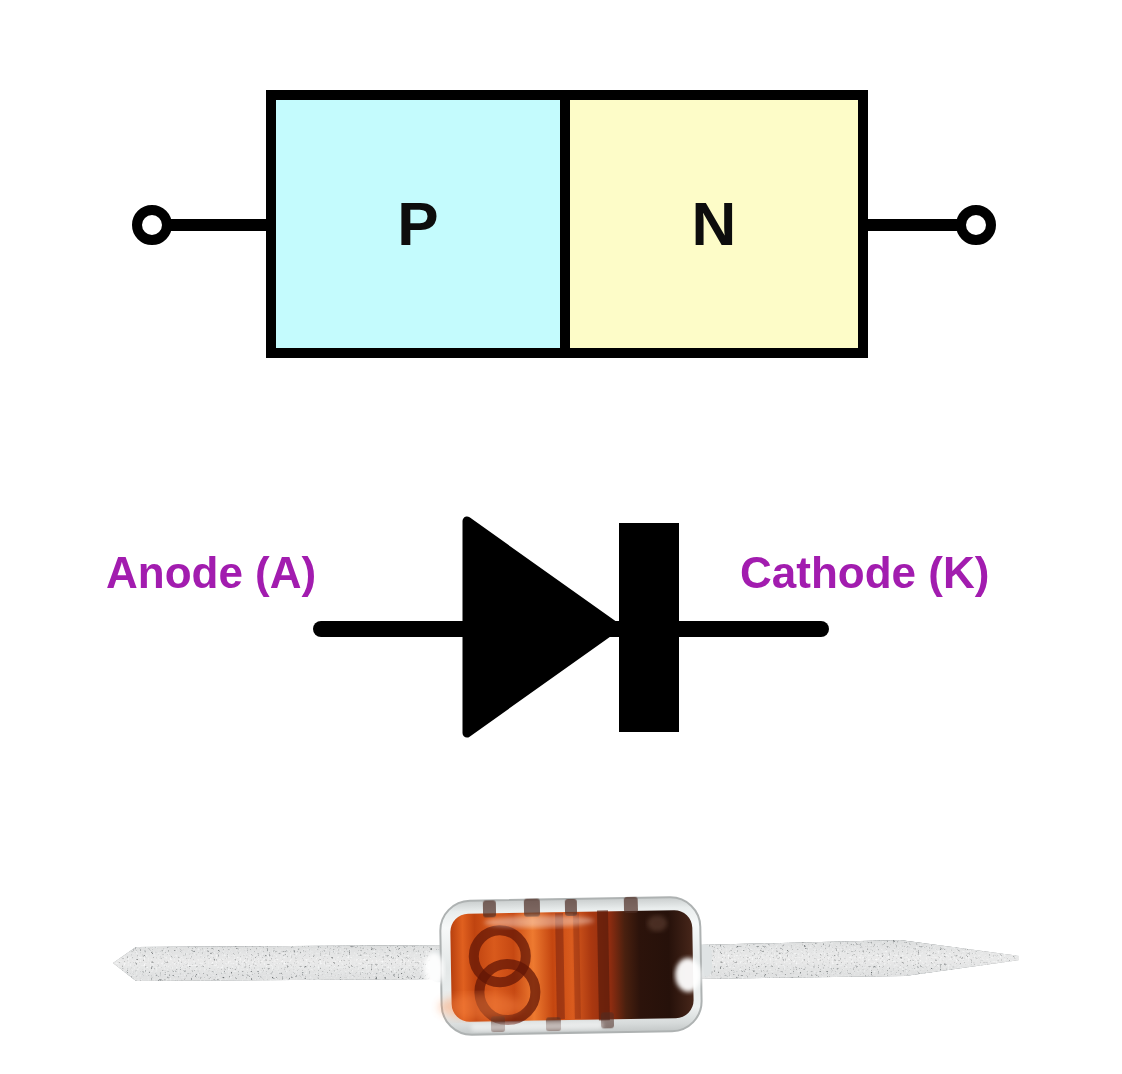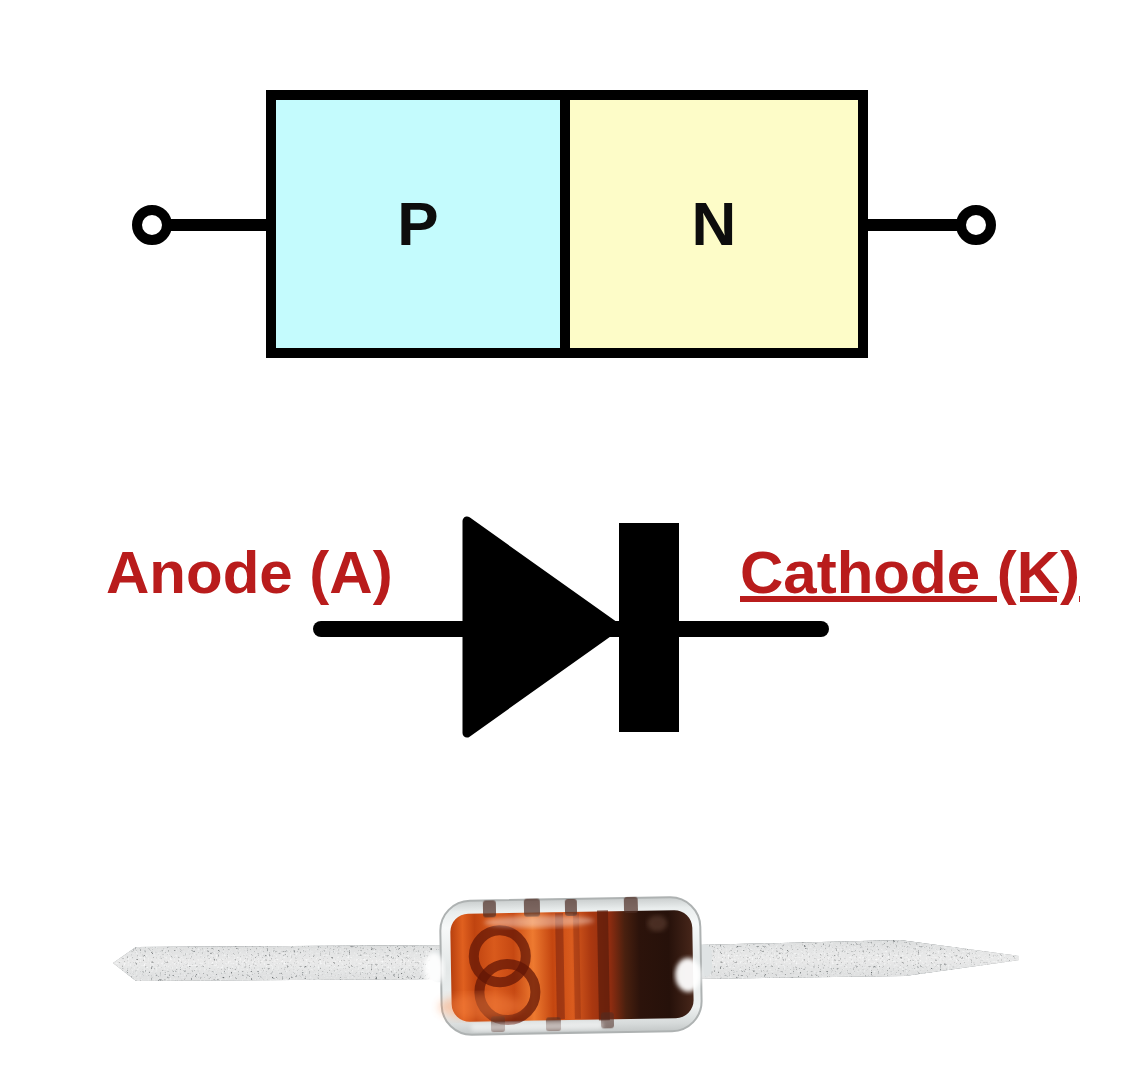--- a/index.html
+++ b/index.html
@@ -26,24 +26,24 @@
   .wire.left{left:168px;width:98px;}
   .wire.right{left:868px;width:90px;}
   
   .sym-lead{
     position:absolute;left:313px;top:621px;width:516px;height:16px;
     background:#000;border-radius:8px;
   }
   .sym-svg{position:absolute;left:440px;top:500px;width:260px;height:260px;}
   .sch-label{
     position:absolute;top:540px;height:66px;line-height:66px;
-    font-size:60px;font-weight:bold;color:#b91c1c;white-space:nowrap;
+    font-size:44px;font-weight:bold;color:#a21caf;white-space:nowrap;
   }
   .sch-label.anode{left:106px;}
-  .sch-label.cathode{left:740px;text-decoration:underline;}
+  .sch-label.cathode{left:740px;}
   
   .photo-svg{position:absolute;left:0;top:855px;width:1122px;height:219px;}
 </style>
 </head>
 <body>
 
 <div id="canvas">
 
   <div class="terminal left"></div>
   <div class="wire left"></div>

